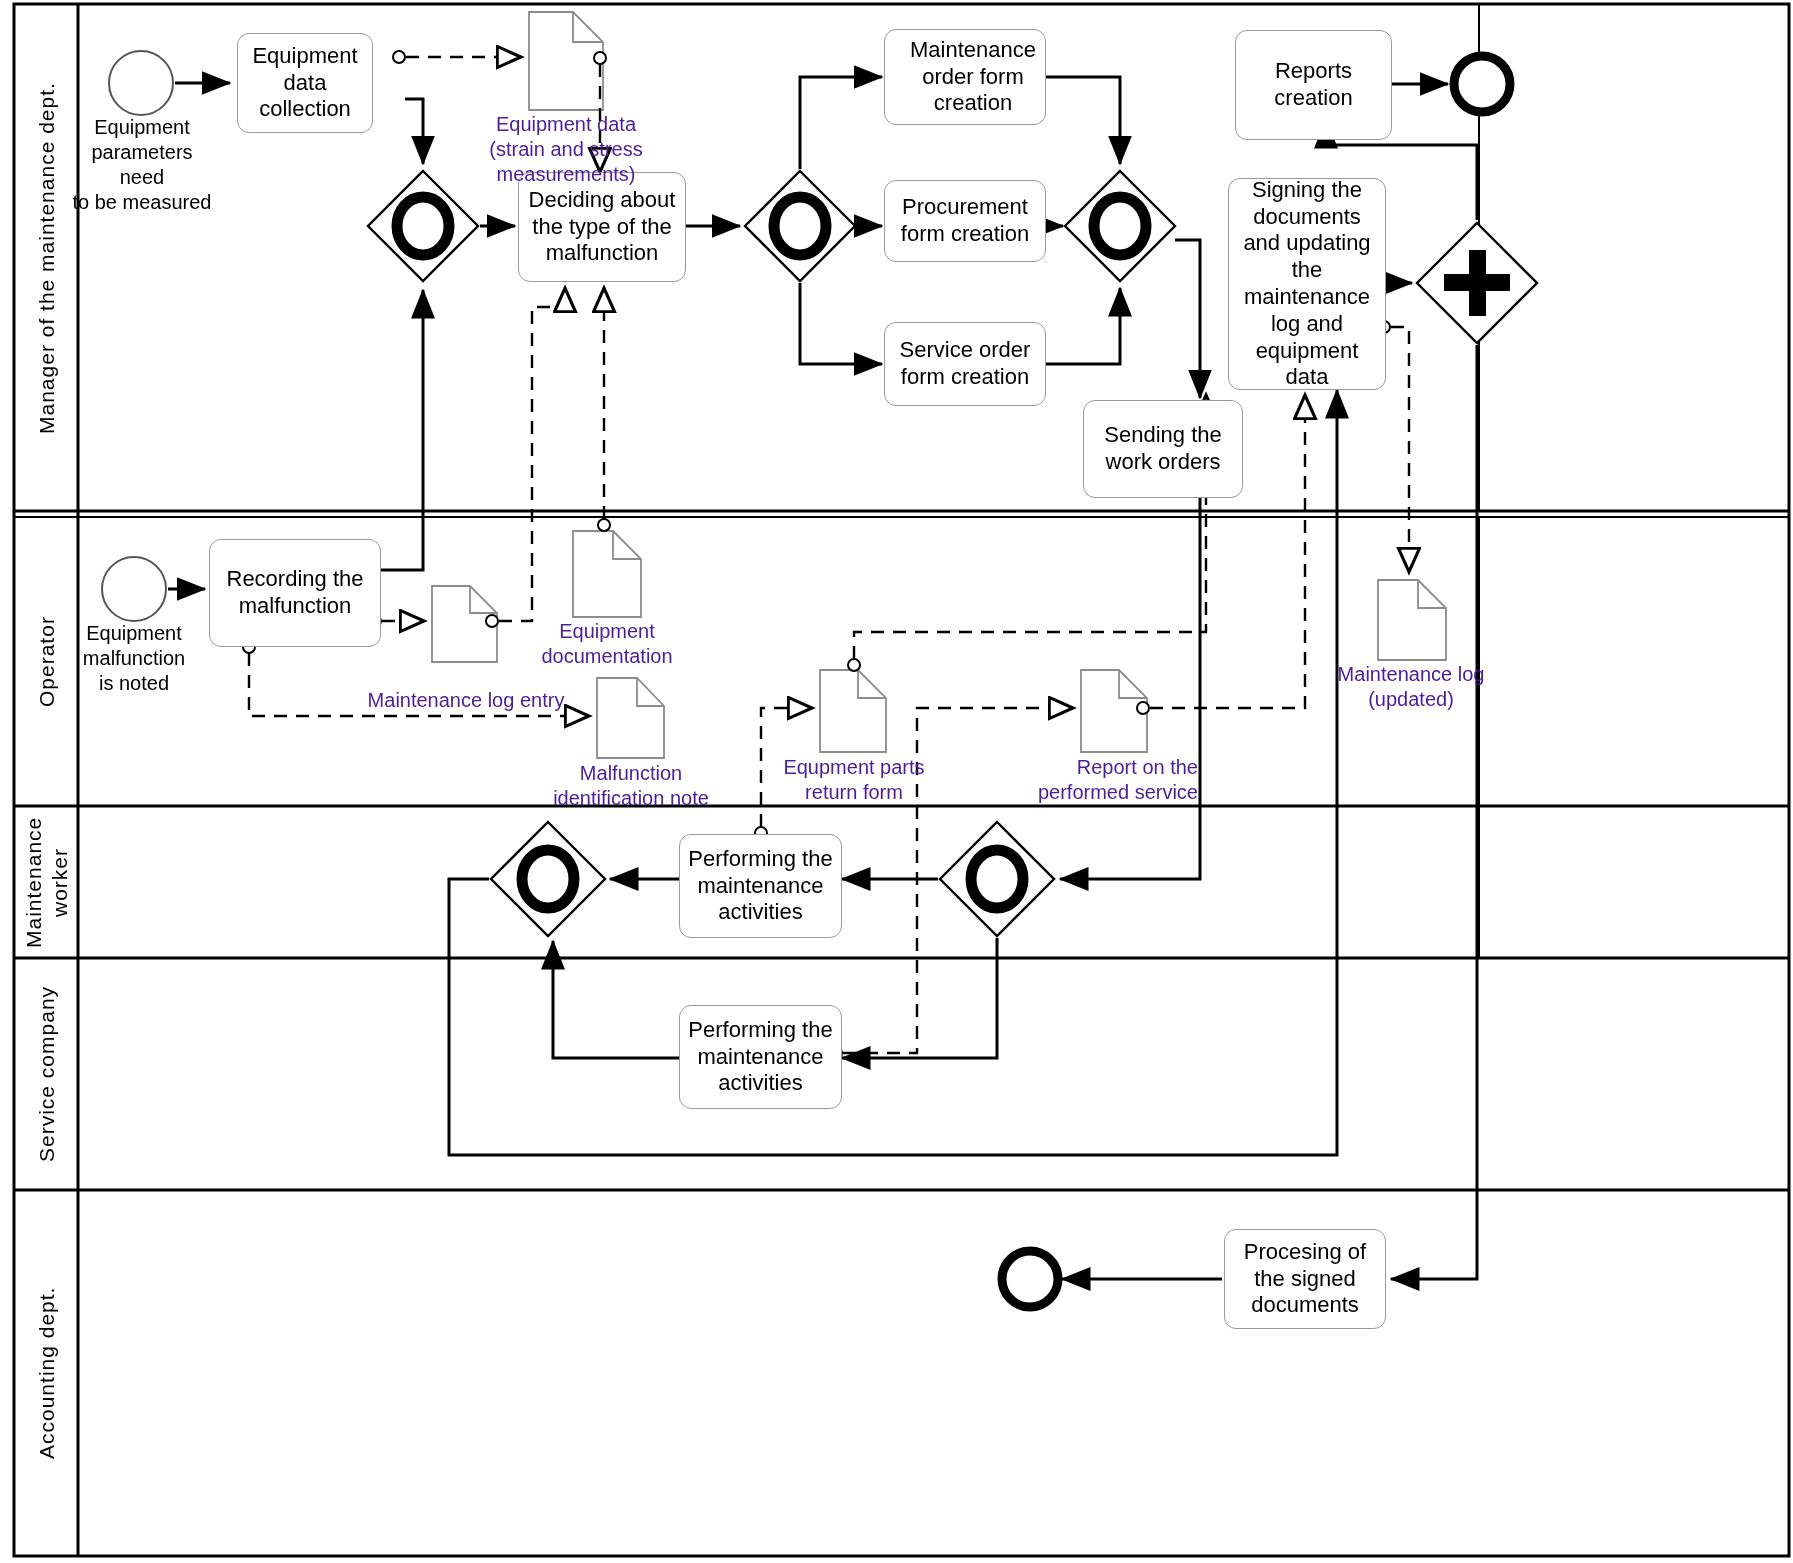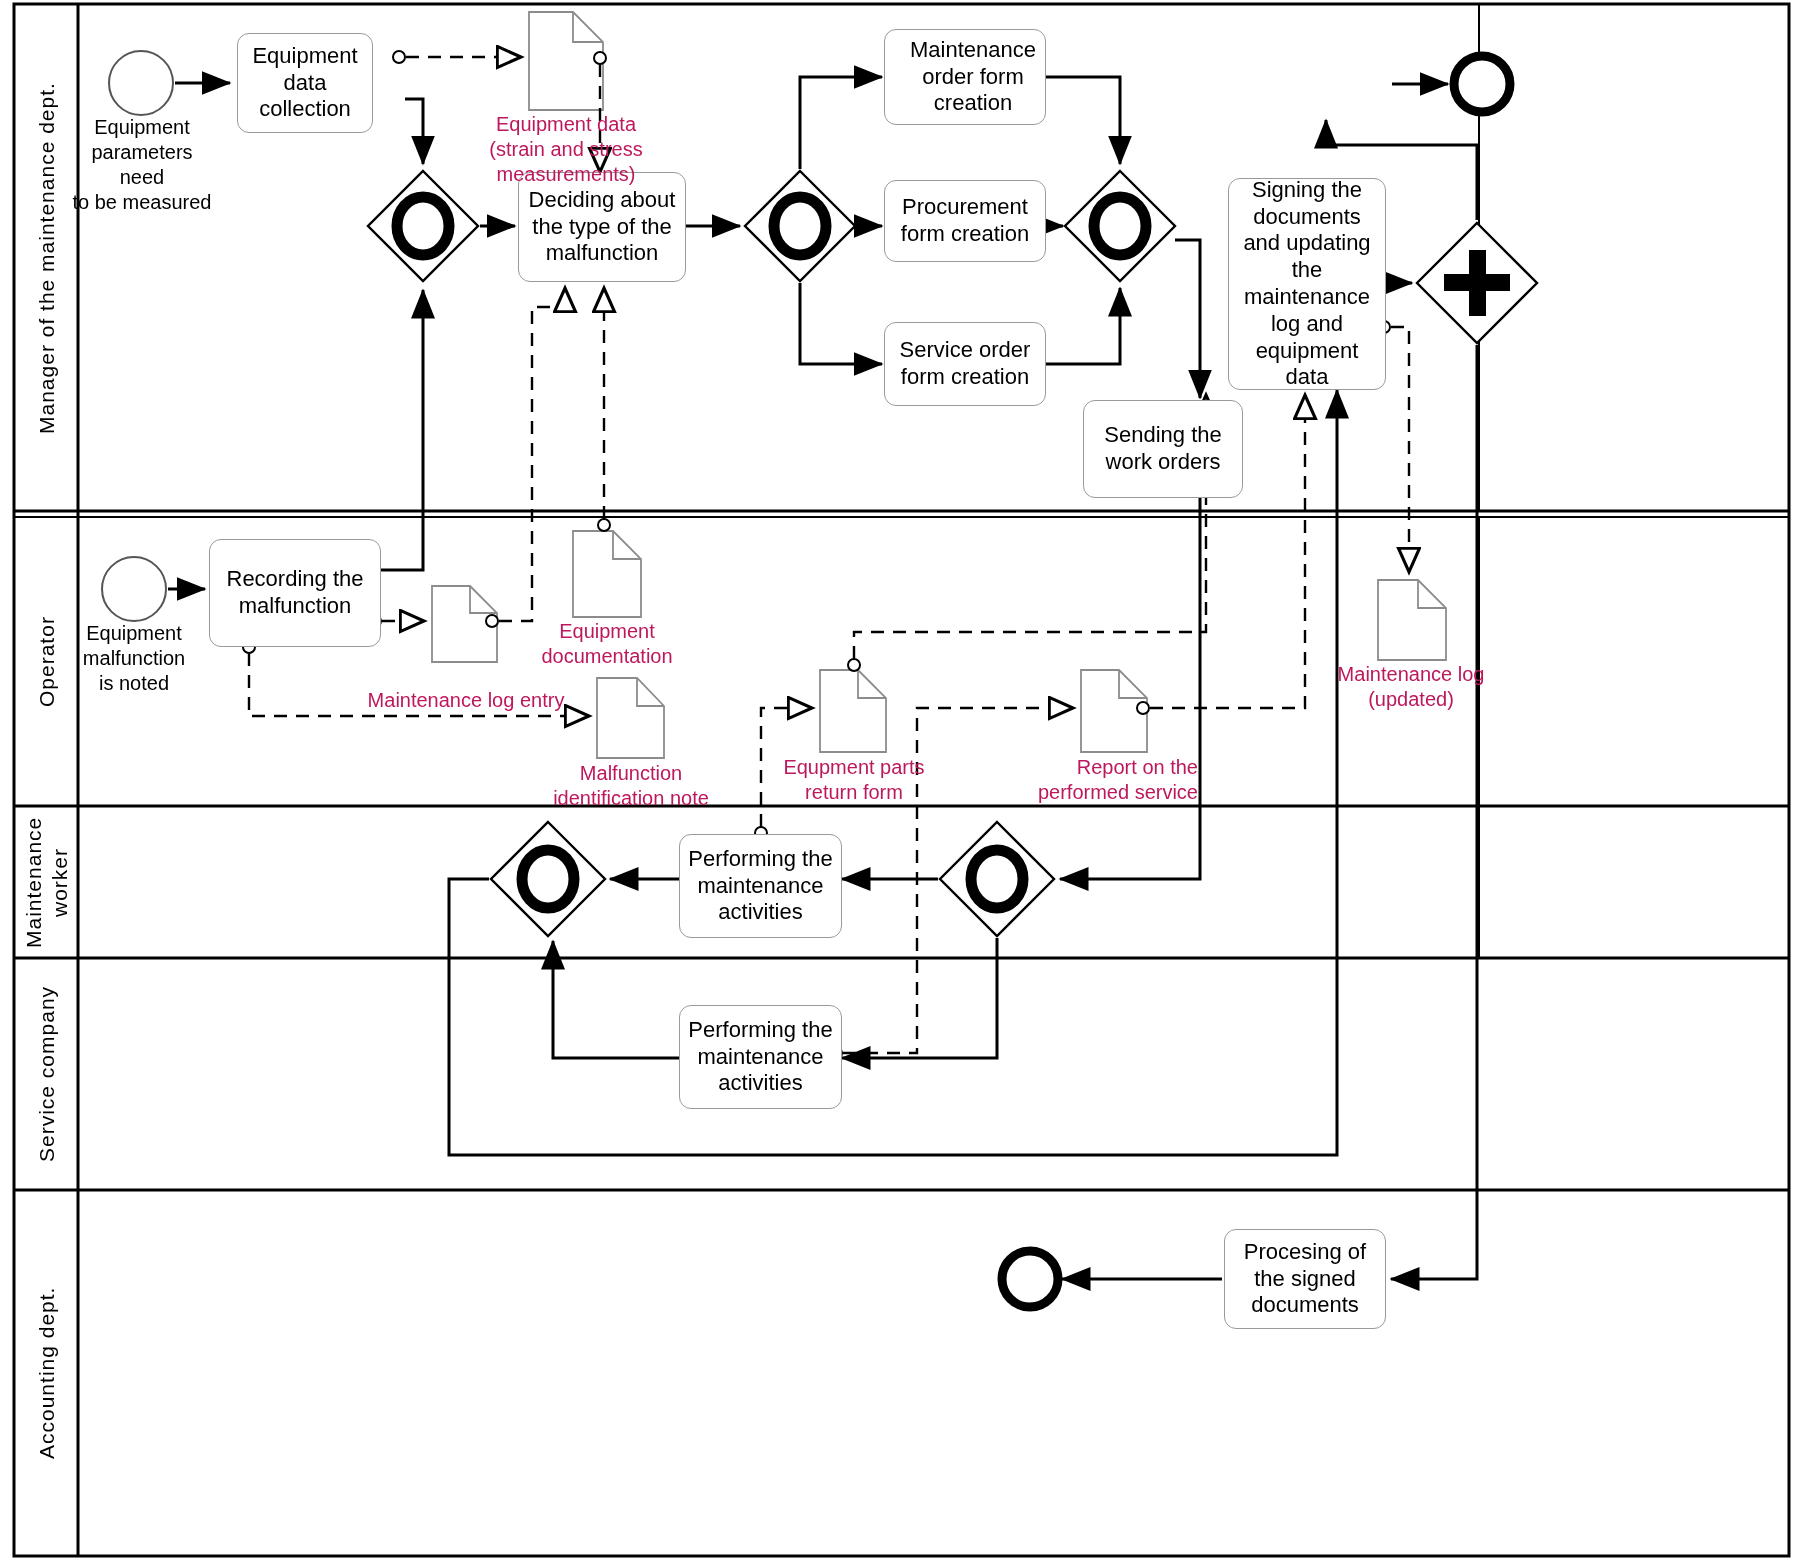--- a/index.html
+++ b/index.html
@@ -19,21 +19,21 @@
     border:1.5px solid #9a9a9a;border-radius:12px;background:#fff;
     display:flex;align-items:center;justify-content:center;text-align:center;
     font-size:22px;line-height:1.22;color:#000;padding:4px 6px;
     font-family:"Liberation Sans", sans-serif;
   }
   .ev-label{
     position:absolute;text-align:center;font-size:20px;line-height:1.25;color:#000;
     font-family:"Liberation Sans", sans-serif;white-space:pre-line;
   }
   .doc-label{
-    position:absolute;text-align:center;font-size:20px;line-height:1.25;color:#be185d;
+    position:absolute;text-align:center;font-size:20px;line-height:1.25;color:#4c1d95;
     font-family:"Liberation Sans", sans-serif;white-space:pre-line;
   }
 </style>
 </head>
 <body>
 
 <div id="stage">
 
   <svg class="layer" viewBox="0 0 1793 1563">
     <defs>
@@ -223,20 +223,22 @@
   <div class="task" style="left:884px;top:322px;width:162px;height:84px;">Service order
 form creation</div>
   <div class="task" style="left:1083px;top:400px;width:160px;height:98px;">Sending the
 work orders</div>
   <div class="task" style="left:1228px;top:178px;width:158px;height:212px;">Signing the
 documents and
 updating the
 maintenance
 log and
 equipment data</div>
+  <div class="task" style="left:1235px;top:30px;width:157px;height:110px;">Reports
+creation</div>
   <div class="task" style="left:209px;top:539px;width:172px;height:108px;">Recording  the
 malfunction</div>
   <div class="task" style="left:679px;top:834px;width:163px;height:104px;">Performing the
 maintenance
 activities</div>
   <div class="task" style="left:679px;top:1005px;width:163px;height:104px;">Performing the
 maintenance
 activities</div>
   <div class="task" style="left:1224px;top:1229px;width:162px;height:100px;text-align:center;">Procesing of the
 signed

